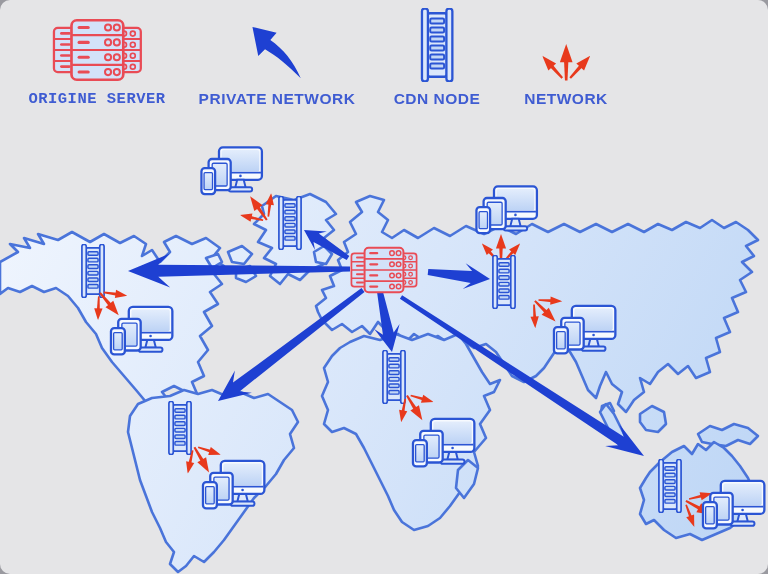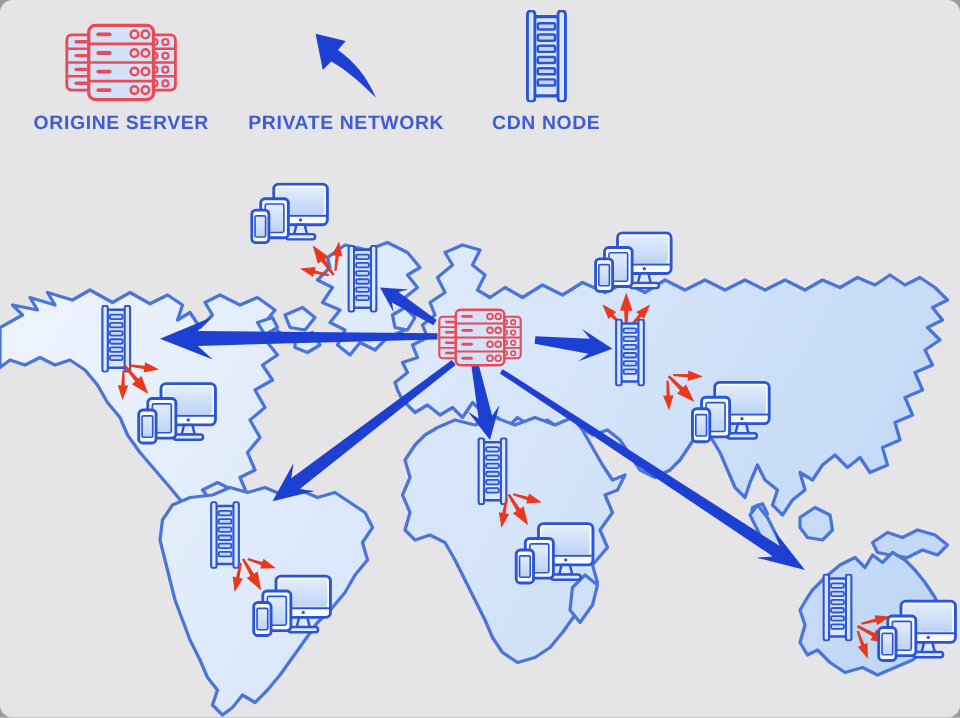--- a/index.html
+++ b/index.html
@@ -9,21 +9,21 @@
     background:#e5e5e7; border-radius:10px;
   }
   .map-svg{position:absolute; left:0; top:0;}
   .legend{position:absolute; left:0; top:0; width:768px; height:118px;}
   .legend-item{position:absolute; top:0; transform:translateX(-50%); display:flex; flex-direction:column; align-items:center;}
   .legend-item .icon-wrap{height:82px; display:flex; align-items:flex-end; justify-content:center;}
   .legend-label{
     margin-top:8px; font-size:15.5px; font-weight:600; letter-spacing:.5px;
     color:#3f5cd2; white-space:nowrap;
   }
-  .li-1{left:97px;} .li-2{left:277px;} .li-3{left:437px;} .li-4{left:566px;} .li-5{left:692px;}
+  .li-1{left:97px;font-family:Liberation Mono, monospace;} .li-2{left:277px;} .li-3{left:437px;} .li-4{left:566px;} .li-5{left:692px;}
   .land{fill:url(#landGrad); stroke:#4a74da; stroke-width:2.6; stroke-linejoin:round; stroke-linecap:round;}
   .flow-arrow{fill:#1e40d2;}
 </style>
 </head>
 <body>
 
 <div class="stage">
 
   <svg id="map-svg" class="map-svg" width="768" height="574" viewBox="0 0 768 574">
     <defs>
@@ -243,14 +243,22 @@
       <div class="legend-label">PRIVATE NETWORK</div>
     </div>
     <div class="legend-item li-3">
       <div class="icon-wrap">
         <svg viewBox="0 0 56 112" width="37" height="74">
             <use href="#sym-cdn-node"></use>
           </svg>
       </div>
       <div class="legend-label">CDN NODE</div>
     </div>
+    <div class="legend-item li-4">
+      <div class="icon-wrap">
+        <svg viewBox="0 0 60 58" width="56" height="46">
+            <use href="#sym-network-arrows"></use>
+          </svg>
+      </div>
+      <div class="legend-label">NETWORK</div>
+    </div>
   </header>
 </div>
 
 </body></html>

